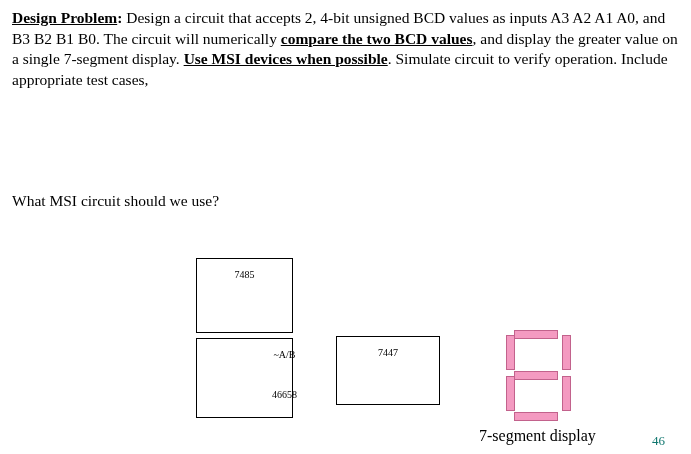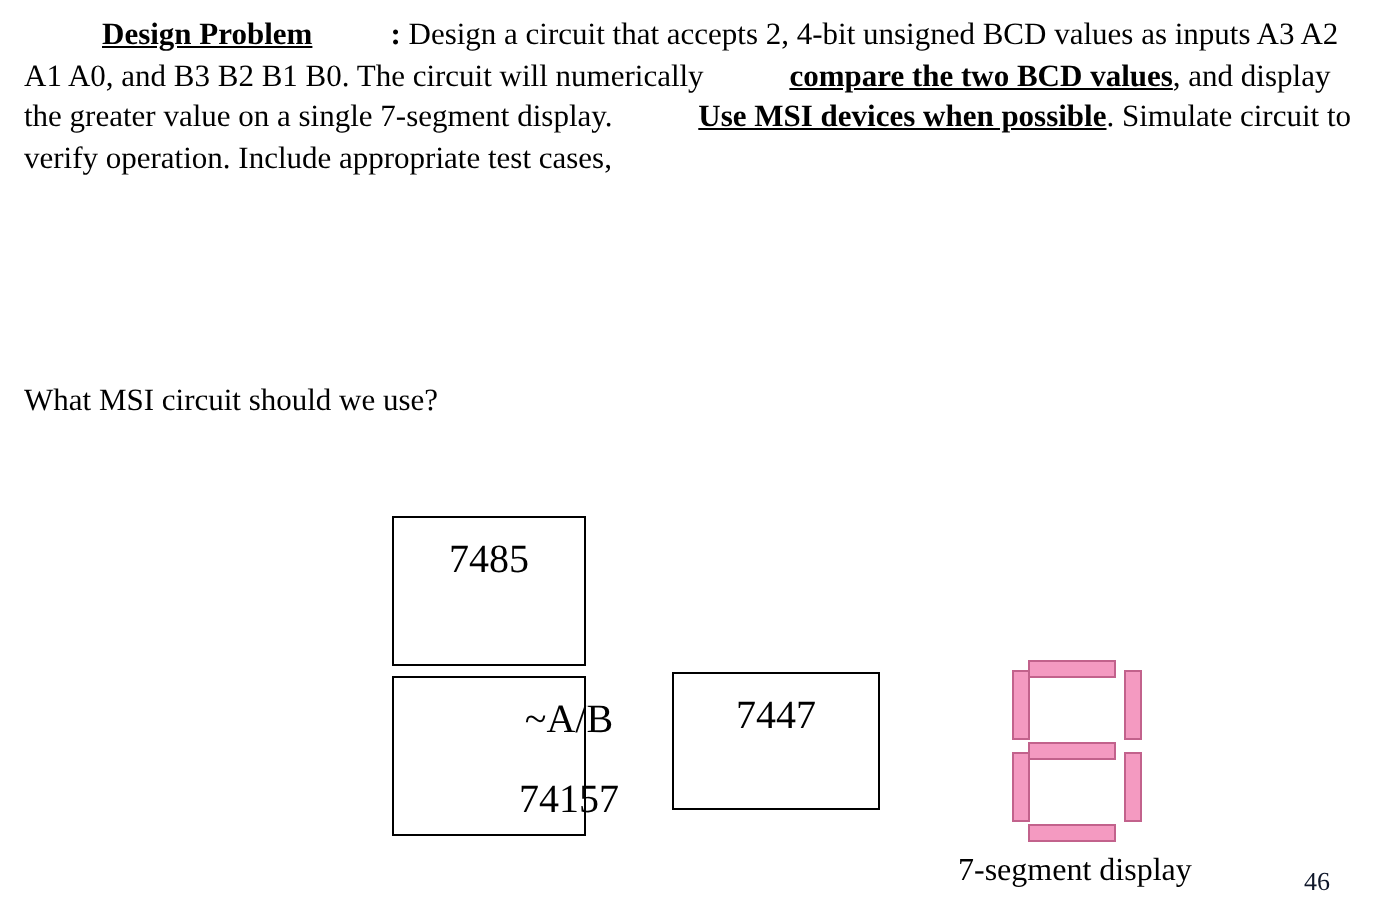--- a/index.html
+++ b/index.html
@@ -21,42 +21,42 @@
     width: 691px;
     height: 454px;
   }
   .para {
     position: absolute;
     font-size: 15.5px;
     line-height: 20.5px;
     color: #000;
   }
   .u { text-decoration: underline; }
-  .b { font-weight: bold; margin-left: 39px; }
+  .b { font-weight: bold; }
   #problem-block {
     left: 12px;
     top: 8px;
     width: 668px;
     text-align: left;
   }
   #q1 { left: 12px; top: 160px; width: 600px; }
   #q2 { left: 12px; top: 191px; width: 600px; }
   #q3 { left: 12px; top: 228px; width: 600px; }
 
   .box {
     position: absolute;
     border: 1px solid #000000;
     background: #ffffff;
     box-sizing: border-box;
   }
   .box-label {
     position: absolute;
     width: 100%;
     text-align: center;
-    font-size: 20px;
+    font-size: 10px;
     font-family: "Liberation Serif", serif;
   }
   
   #box-7485 {
     left: 196px;
     top: 258px;
     width: 97px;
     height: 75px;
   }
   #box-7485 .lab1 { top: 10px; }
@@ -119,41 +119,41 @@
     left: 479px;
     top: 427px;
     font-size: 16px;
     white-space: nowrap;
   }
   #page-number {
     position: absolute;
     left: 652px;
     top: 433px;
     font-size: 13px;
-    color: #0f172a;
+    color: #0f766e;
   }
 </style>
 </head>
 <body>
 
 <div class="page">
 
   <div class="para" id="problem-block">
     <span class="b u">Design Problem</span><span class="b">:</span><span>  Design a circuit that accepts 2, 4-bit unsigned BCD values as inputs A3 A2 A1 A0, and B3 B2 B1 B0.  The circuit will numerically </span><span class="b u">compare the two BCD values</span><span>, and display the greater value on a single 7-segment display.  </span><span class="b u">Use MSI devices when possible</span><span>. Simulate circuit to verify operation.  Include appropriate test cases,</span>
   </div>
 
   <div class="para" id="q2">What MSI circuit should we use?</div>
 
   <div class="box" id="box-7485">
     <div class="box-label lab1">7485</div>
   </div>
 
   <div class="box" id="box-74157">
     <div class="box-label lab1">~A/B</div>
-    <div class="box-label lab2">74157</div>
+    <div class="box-label lab2">46658</div>
   </div>
 
   <div class="box" id="box-7447">
     <div class="box-label lab1">7447</div>
   </div>
 
   <div id="seven-seg">
     <div class="seg seg-h seg-a"></div>
     <div class="seg seg-v seg-f"></div>
     <div class="seg seg-v seg-b"></div>

